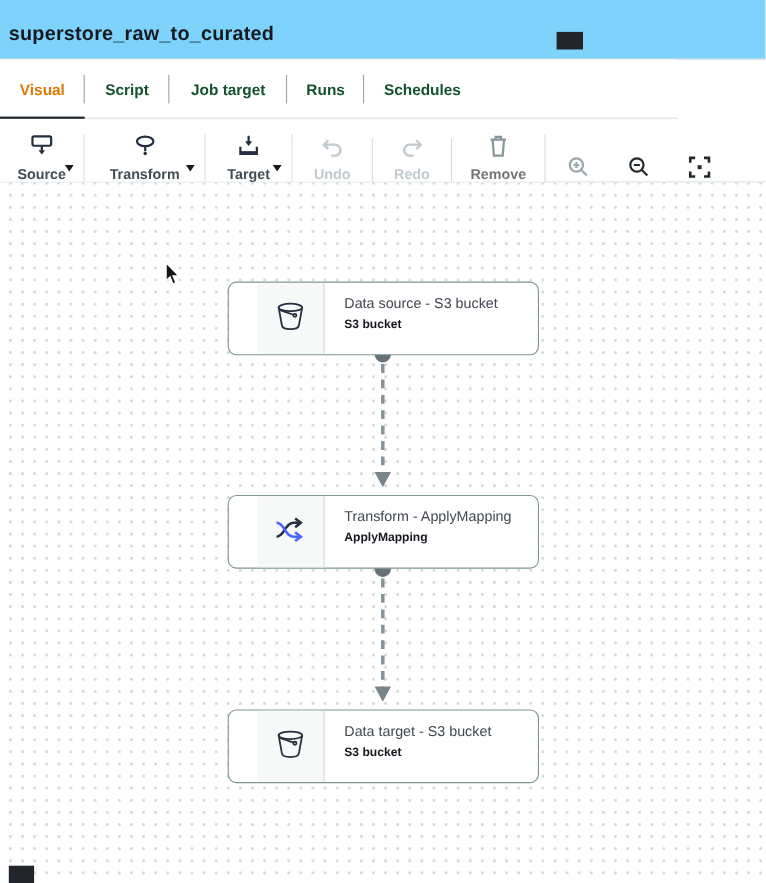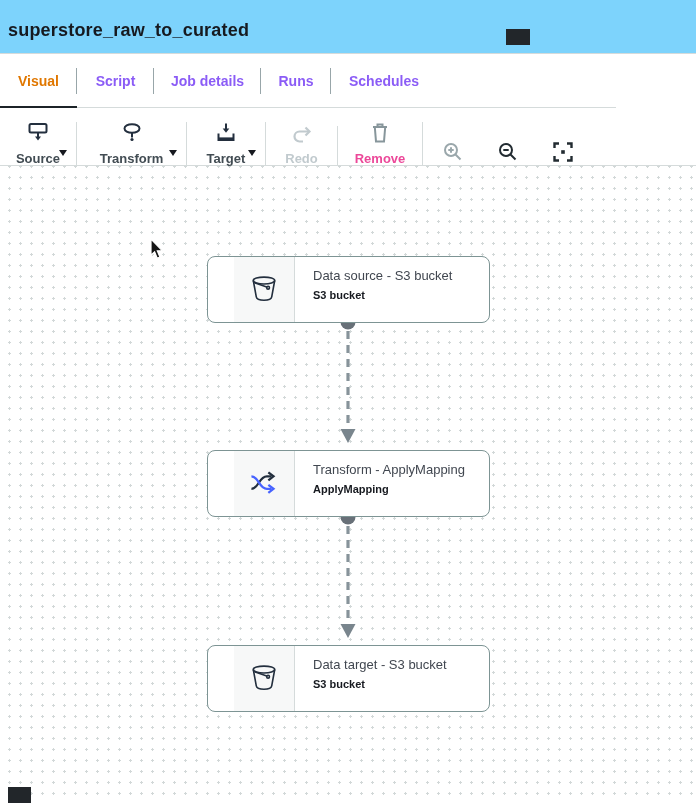--- a/index.html
+++ b/index.html
@@ -9,35 +9,35 @@
     background:#ffffff; color:#16191f; position:relative;
   }
   
   .title-bar { position:absolute; top:0; left:0; width:696px; height:54px;
     background:#7dd3fc; border-bottom:1px solid #d5dbdb; }
   .title-bar h1 { font-size:18px; font-weight:700; color:#16191f; padding:20px 0 0 8px; letter-spacing:.2px;}
   
   .tabs { position:absolute; top:54px; left:0; width:616px; height:54px;
     display:flex; align-items:stretch; background:#fff; border-bottom:1px solid #d5dbdb; }
   .tab { position:relative; display:flex; align-items:center; justify-content:center;
-    font-size:14px; font-weight:700; color:#8b5cf6; cursor:pointer; }
+    font-size:14px; font-weight:700; color:#14532d; cursor:pointer; }
   .tab .tsep { position:absolute; right:0; top:14px; height:26px; width:1px; background:#98a6a9; }
   .tab.active { color:#e07700; }
   .tab.active::after { content:""; position:absolute; left:0; right:0; bottom:-2px; height:3px; background:#1c2328; }
   .tab-visual{width:77px} .tab-script{width:77px} .tab-job{width:107px} .tab-runs{width:70px} .tab-sched{width:106px}
   
   .toolbar { position:absolute; top:108px; left:0; width:696px; height:58px;
     display:flex; align-items:flex-end; background:#fff; border-bottom:1px solid #d5dbdb; }
   .tbtn { position:relative; display:flex; flex-direction:column; align-items:center;
     justify-content:center; gap:5px; border:none; border-right:1px solid #d5dbdb;
     background:#fff; cursor:pointer; font-family:inherit; }
   .tbtn .lbl { font-size:13px; font-weight:700; color:#424c53; line-height:1; }
   .tbtn.disabled { cursor:default; }
   .tbtn.dim-light .lbl { color:#c1cace; }
-  .tbtn.dim-mid .lbl { color:#ec4899; }
+  .tbtn.dim-mid .lbl { color:#737373; }
   .caret { position:absolute; right:9px; bottom:9px; width:0; height:0;
     border-left:4.5px solid transparent; border-right:4.5px solid transparent;
     border-top:6px solid #16191f; }
   .w-source{width:77px}.w-transform{width:110px}.w-target{width:79px}
   .w-undo{width:73px}.w-redo{width:72px}.w-remove{width:85px}
   .zoom-group { flex:1; display:flex; align-items:center; padding-left:17px; gap:29px; }
   .icon-btn { background:none; border:none; cursor:pointer; width:26px; height:26px;
     display:flex; align-items:center; justify-content:center; }
   
   .canvas { position:absolute; top:166px; left:0; width:696px; height:637px;
@@ -68,21 +68,21 @@
 <div class="tabs">
   <div class="tab tab-visual active">
     <span>Visual</span>
     <span class="tsep"></span>
   </div>
   <div class="tab tab-script">
     <span>Script</span>
     <span class="tsep"></span>
   </div>
   <div class="tab tab-job">
-    <span>Job details</span>
+    <span>Job target</span>
     <span class="tsep"></span>
   </div>
   <div class="tab tab-runs">
     <span>Runs</span>
     <span class="tsep"></span>
   </div>
   <div class="tab tab-sched">
     <span>Schedules</span>
   </div>
 </div>
@@ -119,20 +119,29 @@
         <line x1="12" y1="1.5" x2="12" y2="8.5"></line>
         <path d="M8.7 6.5 L12 10.8 L15.3 6.5" fill="#232f3e" stroke="none"></path>
         <path d="M4.5 11.5 V18 H19.5 V11.5"></path>
         <rect x="4.5" y="15.4" width="15" height="2.8" fill="#232f3e" stroke="none"></rect>
       </svg>
     </span>
     <span class="lbl">Target</span>
     <span class="caret"></span>
   </button>
 
+  <button class="tbtn w-undo disabled dim-light">
+    <span>
+      <svg width="22" height="18" viewBox="0 0 22 18" fill="none" stroke="#c1cace" stroke-width="2.2">
+        <path d="M4 5.5 H13.5 a5 5 0 0 1 0 10 H10"></path>
+        <path d="M7.5 1.5 L3.5 5.5 L7.5 9.5"></path>
+      </svg>
+    </span>
+    <span class="lbl">Undo</span>
+  </button>
 
   <button class="tbtn w-redo disabled dim-light">
     <span>
       <svg width="22" height="18" viewBox="0 0 22 18" fill="none" stroke="#c1cace" stroke-width="2.2">
         <path d="M18 5.5 H8.5 a5 5 0 0 0 0 10 H12"></path>
         <path d="M14.5 1.5 L18.5 5.5 L14.5 9.5"></path>
       </svg>
     </span>
     <span class="lbl">Redo</span>
   </button>

